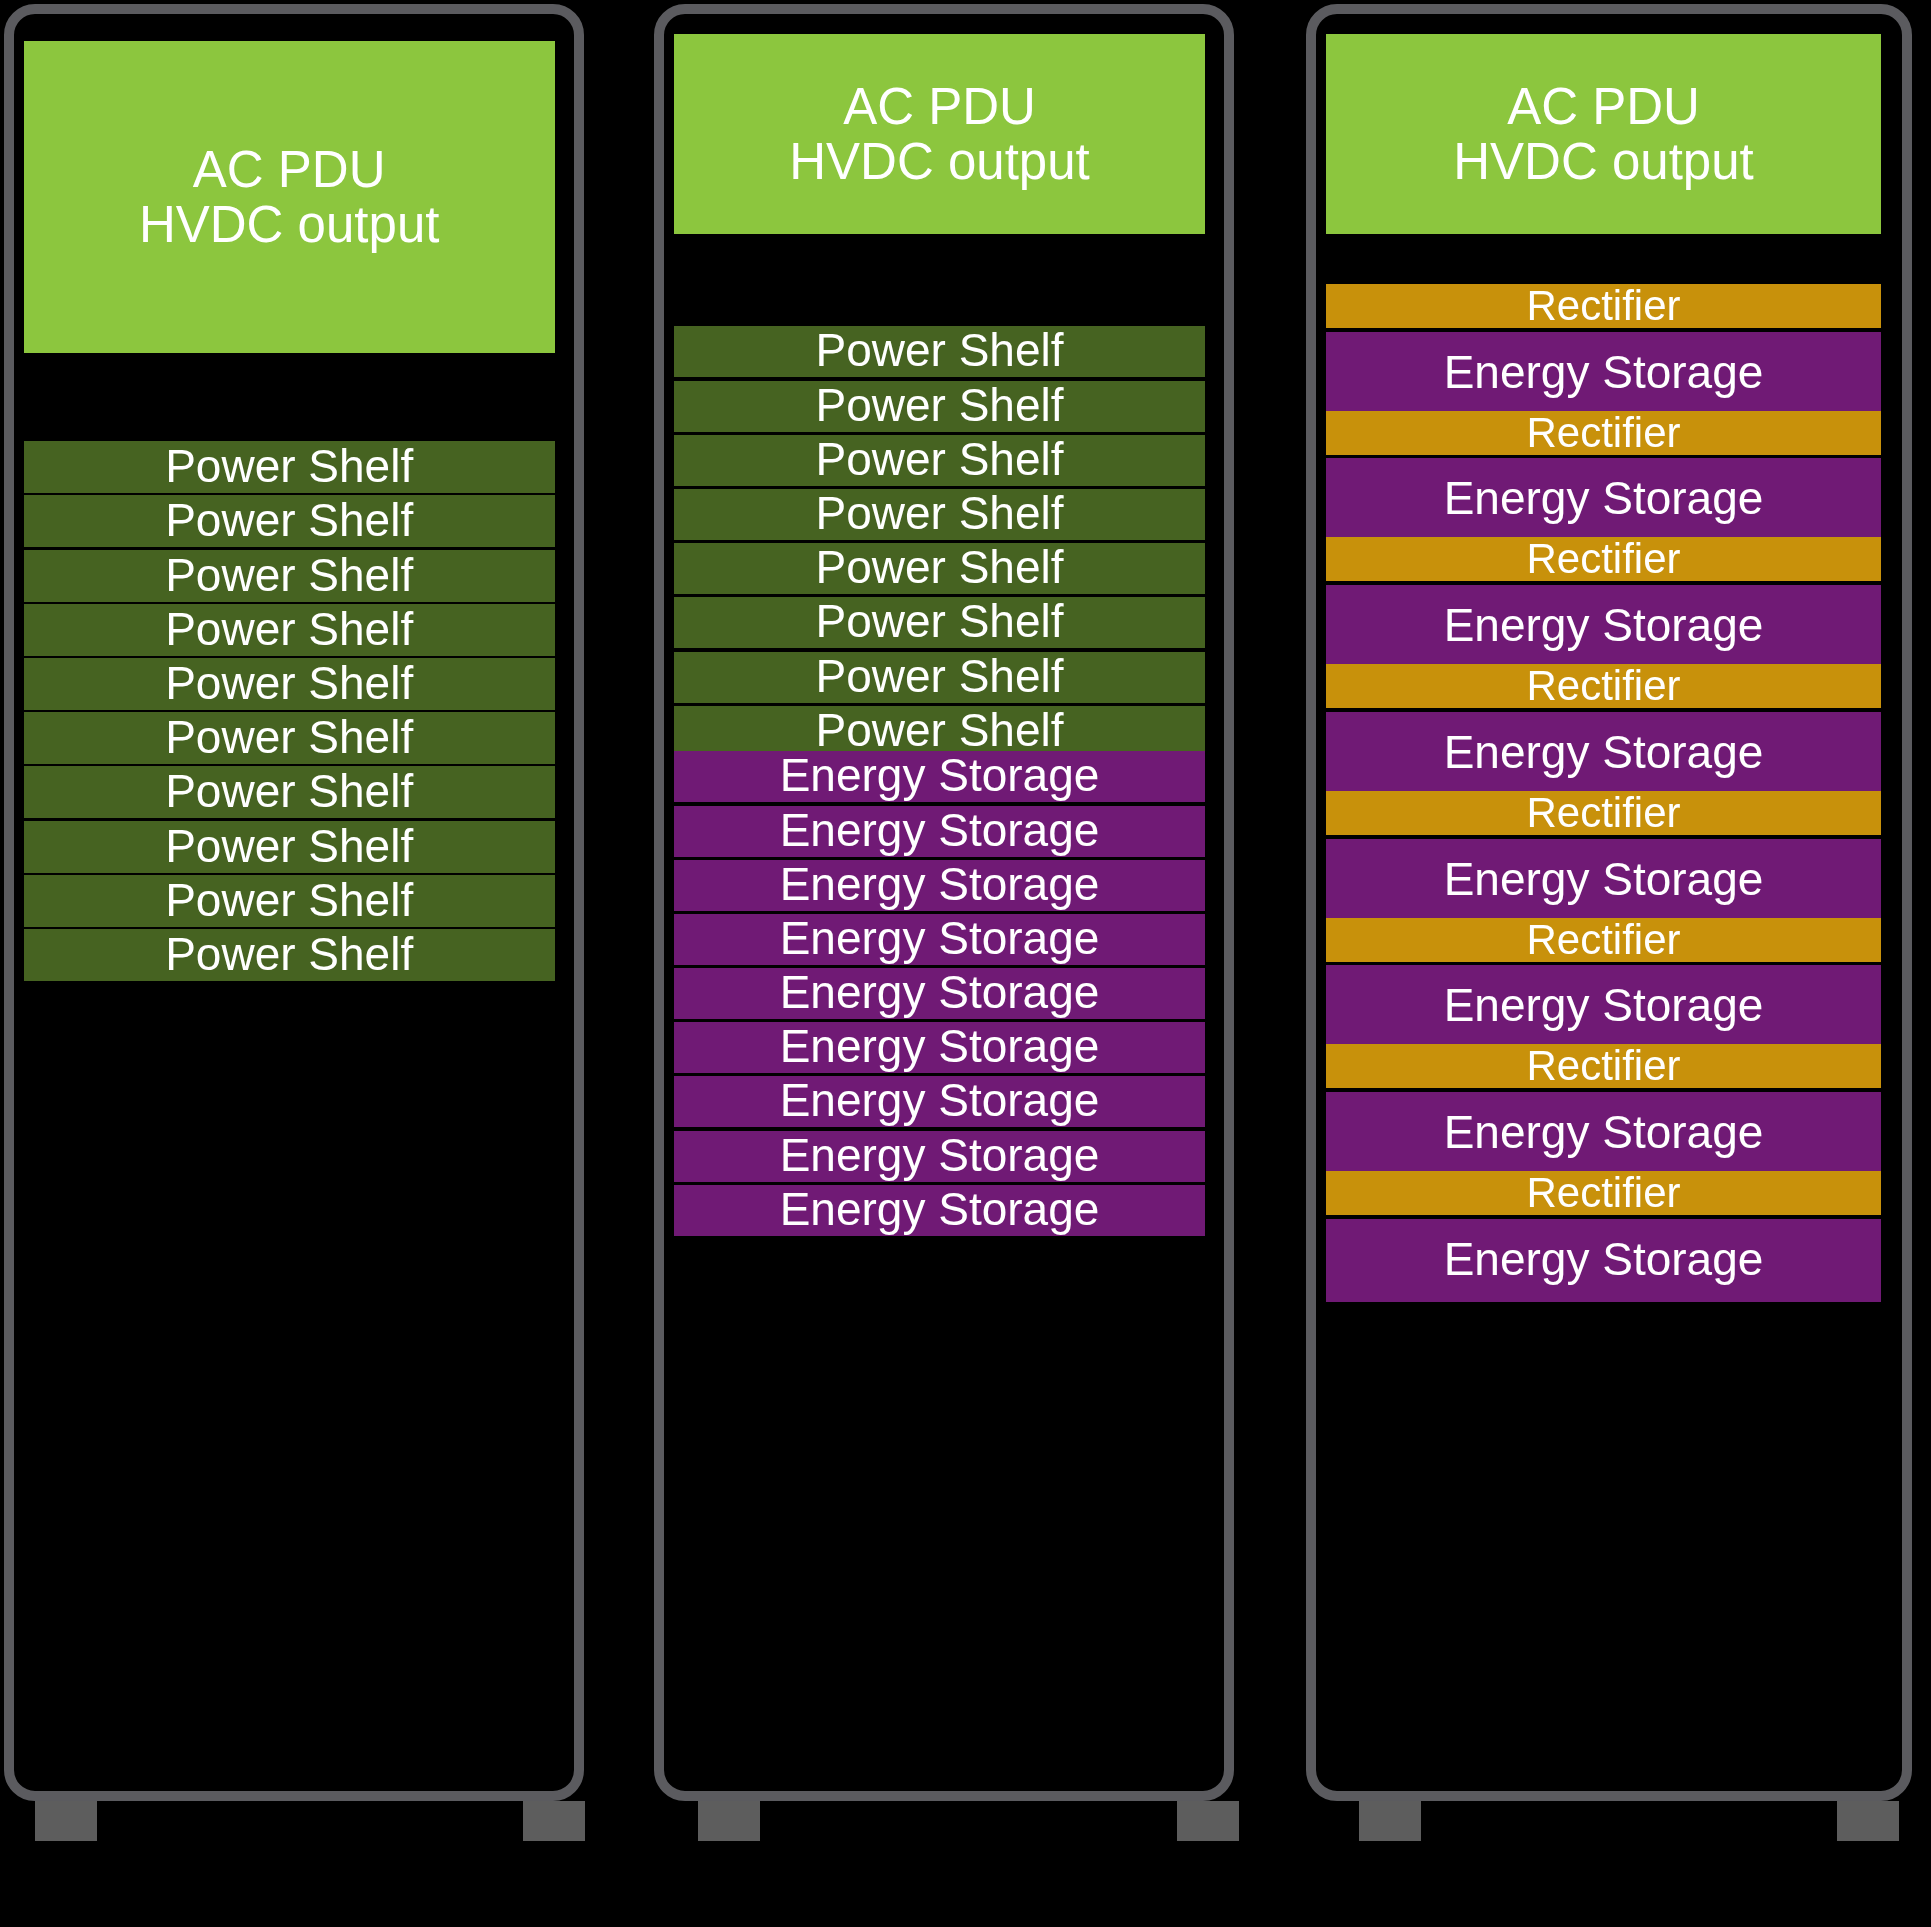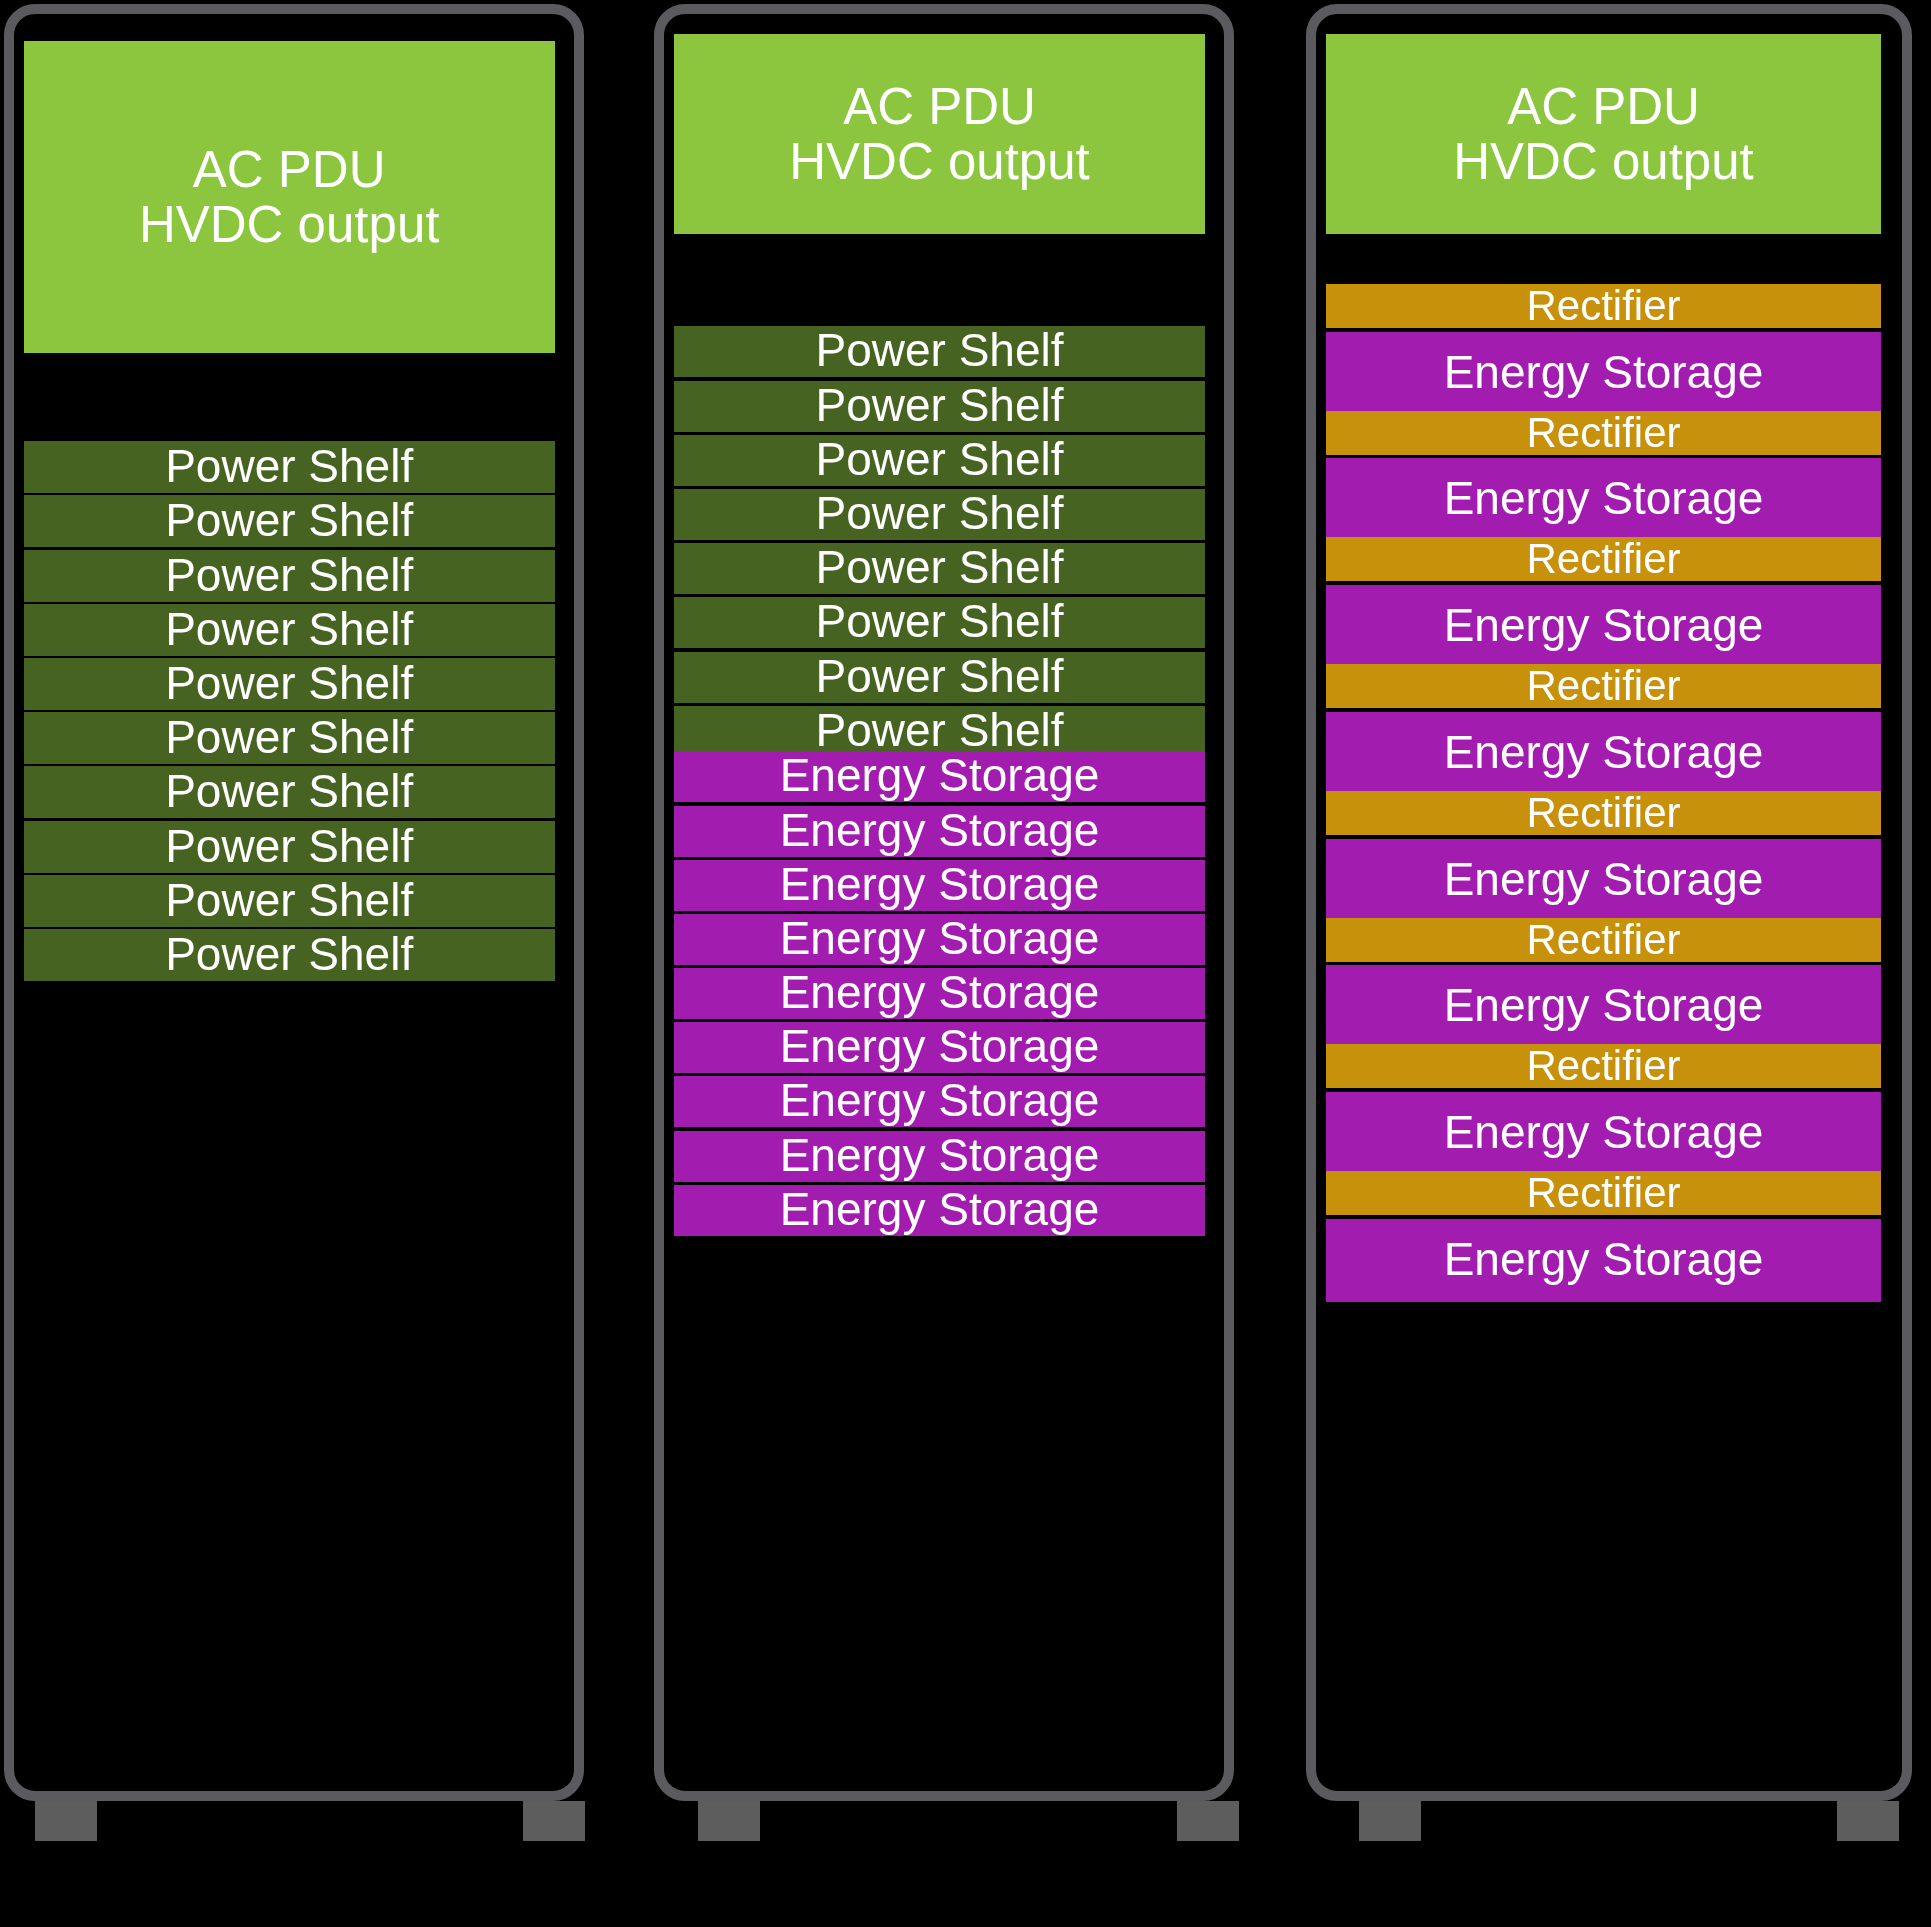--- a/index.html
+++ b/index.html
@@ -47,21 +47,21 @@
     align-items: center;
     justify-content: center;
     color: #ffffff;
     text-align: center;
     line-height: 1.08;
     white-space: pre-line;
     overflow: hidden;
   }
   .mod.pdu      { background: #8cc63e; }
   .mod.shelf    { background: #466321; margin-top: 37px; }
-  .mod.storage  { background: #a21caf; justify-content: center; }
+  .mod.storage  { background: #701a75; justify-content: center; }
   .mod.rect     { background: #c8910b; }
 
   .lbl-pdu     { font-size: 51px; }
   .lbl-shelf   { font-size: 46px; }
   .lbl-storage { font-size: 46px; }
   .lbl-rect    { font-size: 42px; }
 </style>
 </head>
 <body>
 

